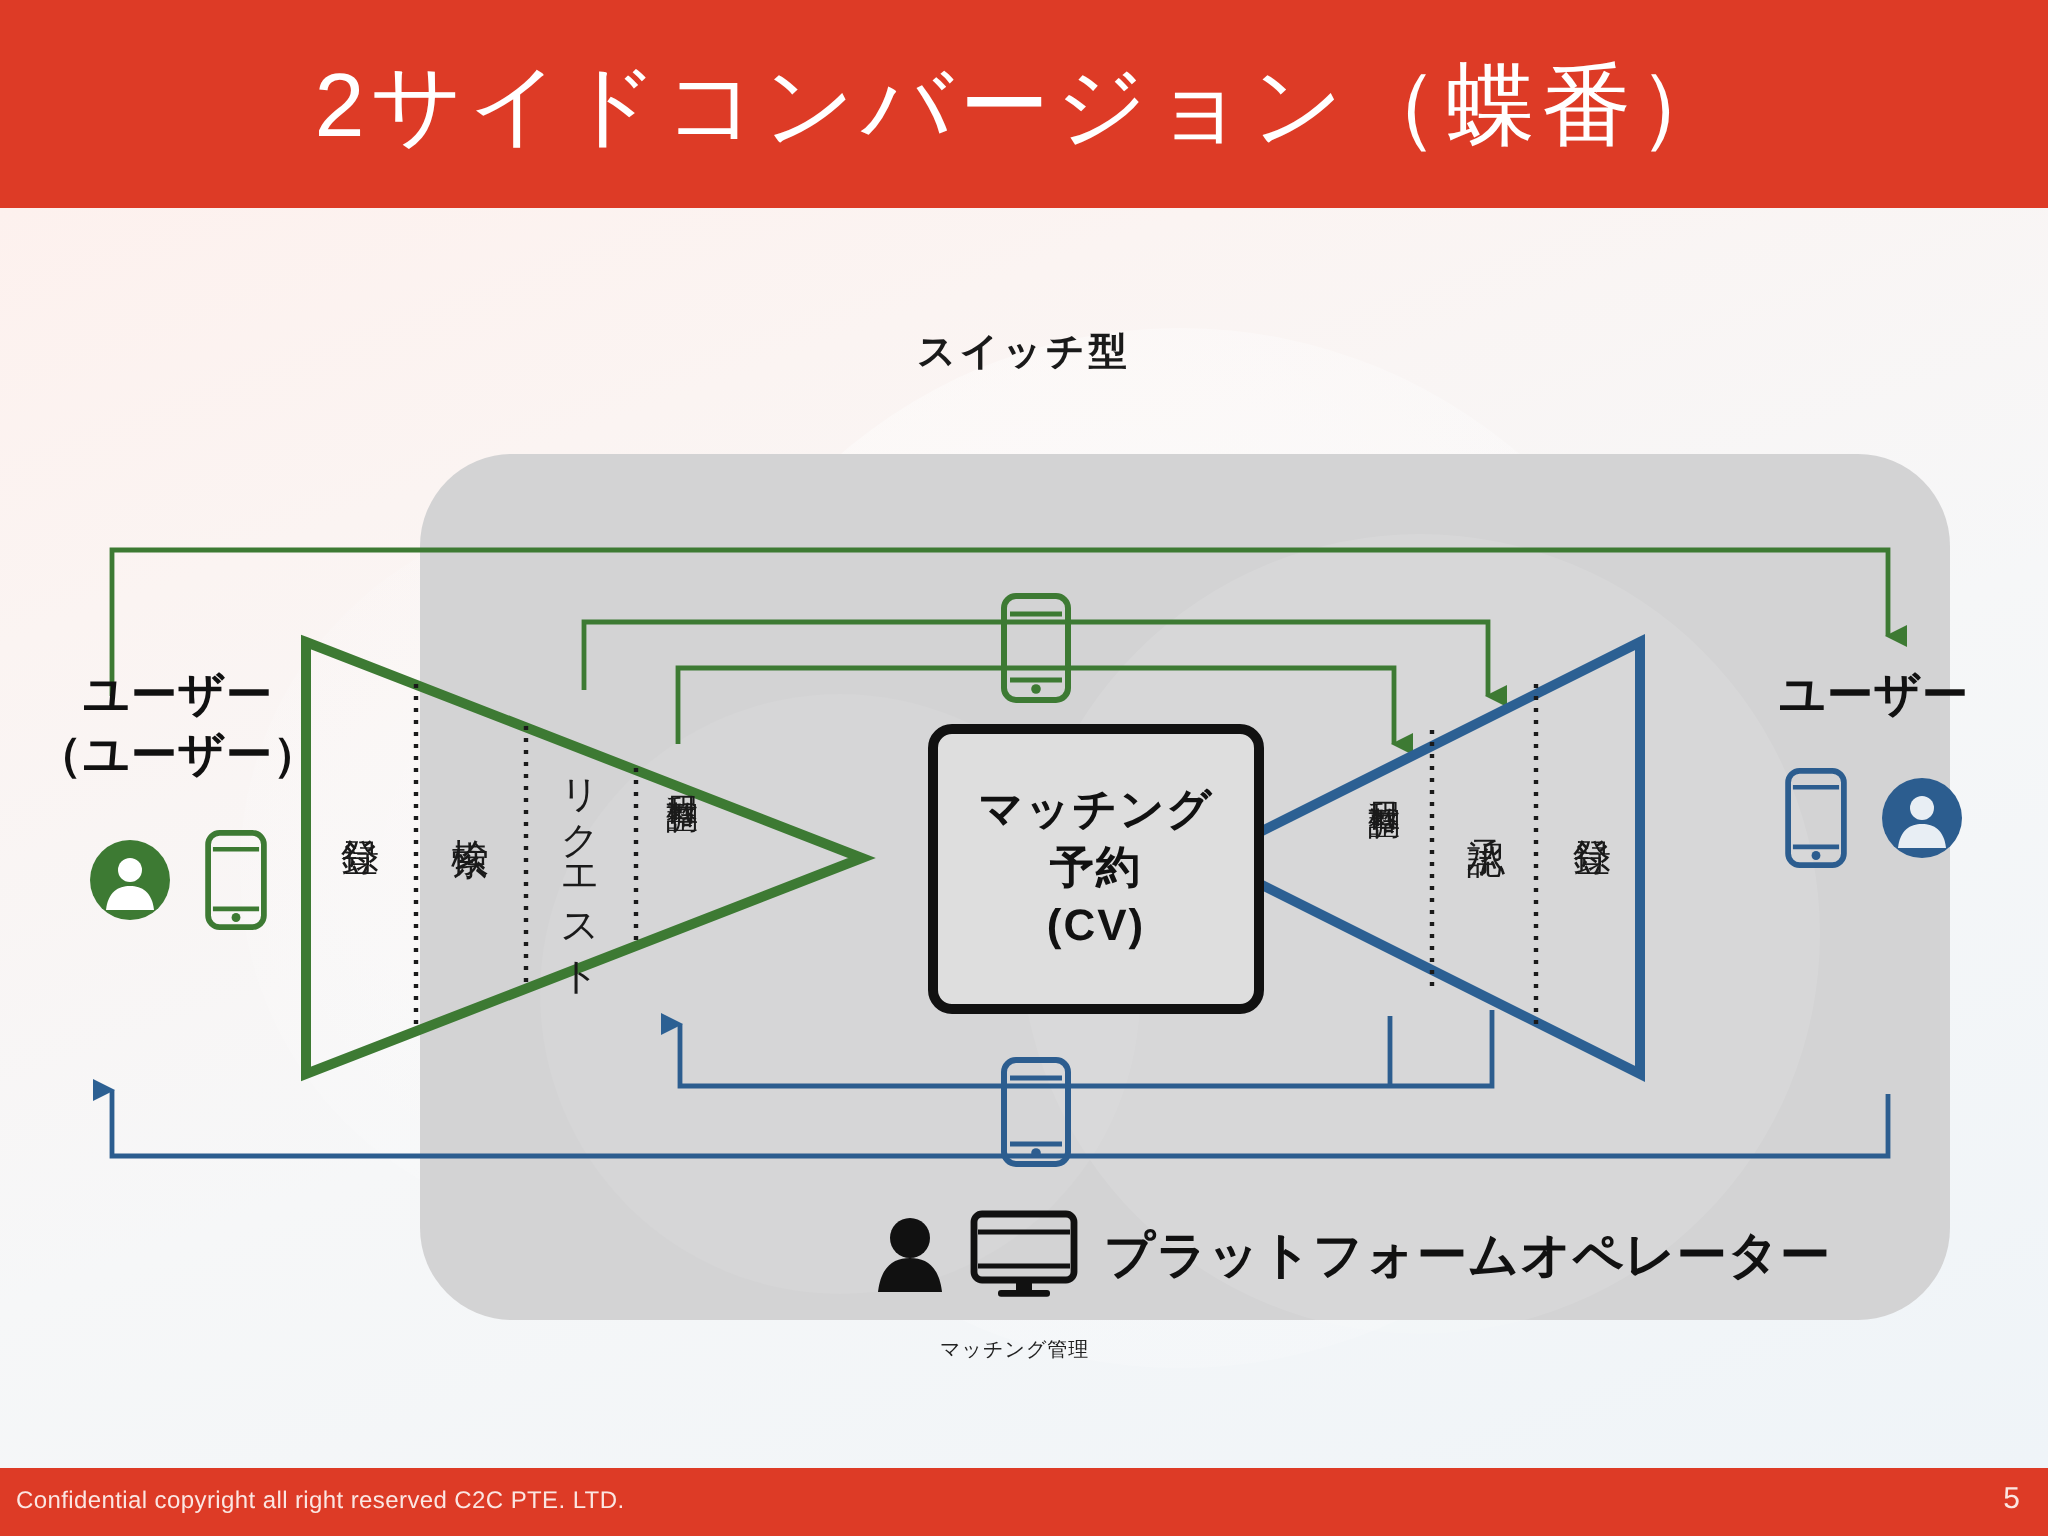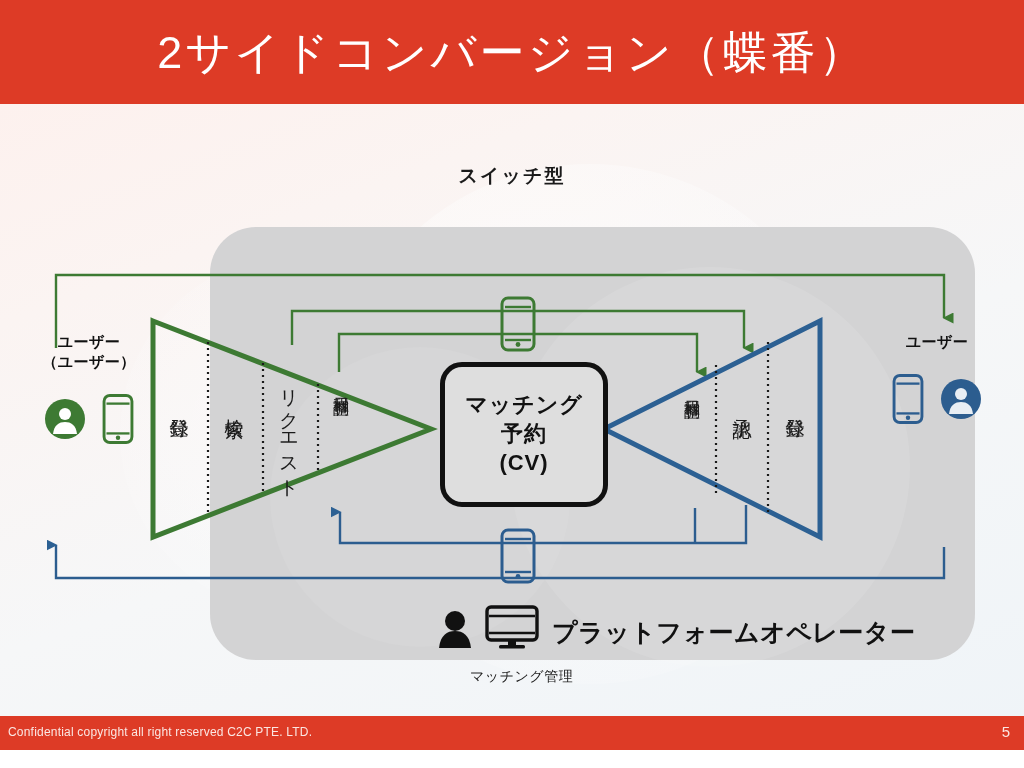--- a/index.html
+++ b/index.html
@@ -50,60 +50,60 @@
   
   .switch-label{
     position:absolute;left:0;top:163px;width:1024px;text-align:center;
     font-size:19px;font-weight:bold;color:#1a1a1a;letter-spacing:2px;
   }
 
   
   .side{position:absolute;text-align:center;}
   .side-left{left:4px;top:332px;width:170px;}
   .side-right{left:852px;top:332px;width:170px;}
-  .side-title{font-size:15px;font-weight:bold;color:#111;line-height:1.32;letter-spacing:.5px;white-space:nowrap;}
+  .side-title{font-size:23px;font-weight:bold;color:#111;line-height:1.32;letter-spacing:.5px;white-space:nowrap;}
   .side-icons{margin-top:22px;display:flex;justify-content:center;align-items:center;gap:16px;}
 
   
   .svg-layer{position:absolute;left:0;top:0;width:1024px;height:768px;}
 
   
   .vlabel{
     position:absolute;
     writing-mode:vertical-rl;
     text-orientation:upright;
     font-size:19px;color:#1a1a1a;letter-spacing:1px;
     white-space:nowrap;line-height:1;
     font-family:"DejaVu Sans","Liberation Sans",sans-serif;
   }
 
   
   .cvbox{
-    position:absolute;left:440px;top:362px;width:158px;height:135px;
-    border:5px solid #111;border-radius:22px;
+    position:absolute;left:464px;top:362px;width:158px;height:135px;
+    border:5px solid #111;border-radius:12px;
     background:#dedede;
     display:flex;flex-direction:column;align-items:center;justify-content:center;
     gap:2px;
   }
   .cvline{font-size:22px;font-weight:bold;color:#111;line-height:1.22;letter-spacing:1px;}
 
   
   .operator{
     position:absolute;left:438px;top:605px;
-    display:flex;align-items:flex-end;gap:13px;
+    display:flex;align-items:center;gap:13px;
   }
   .operator-label{font-size:25px;font-weight:bold;color:#111;letter-spacing:.5px;white-space:nowrap;}
   .operator-sub{
     position:absolute;left:470px;top:668px;
-    font-size:14px;color:#222;letter-spacing:.5px;white-space:nowrap;
+    font-size:10px;color:#222;letter-spacing:.5px;white-space:nowrap;
   }
 
   
   .footer{
-    position:absolute;left:0;top:716px;width:1024px;height:34px;
+    position:absolute;left:0;top:734px;width:1024px;height:34px;
     background:#dd3b26;color:#fbe6e2;
   }
   .footer-text{position:absolute;left:8px;top:9px;font-size:12px;letter-spacing:.2px;}
   .footer-page{position:absolute;right:14px;top:7px;font-size:15px;color:#fbe6e2;}
 </style>
 </head>
 <body>
 
 <div class="slide">
 

